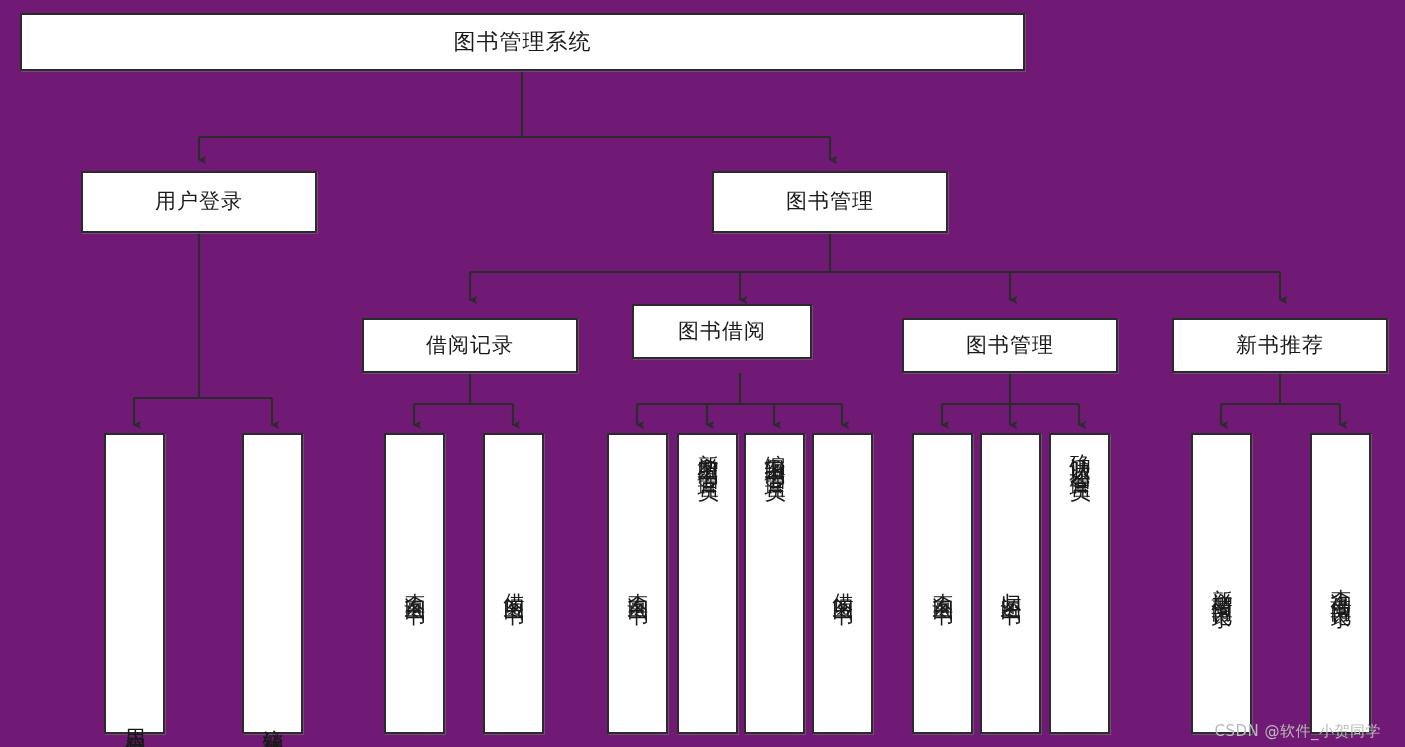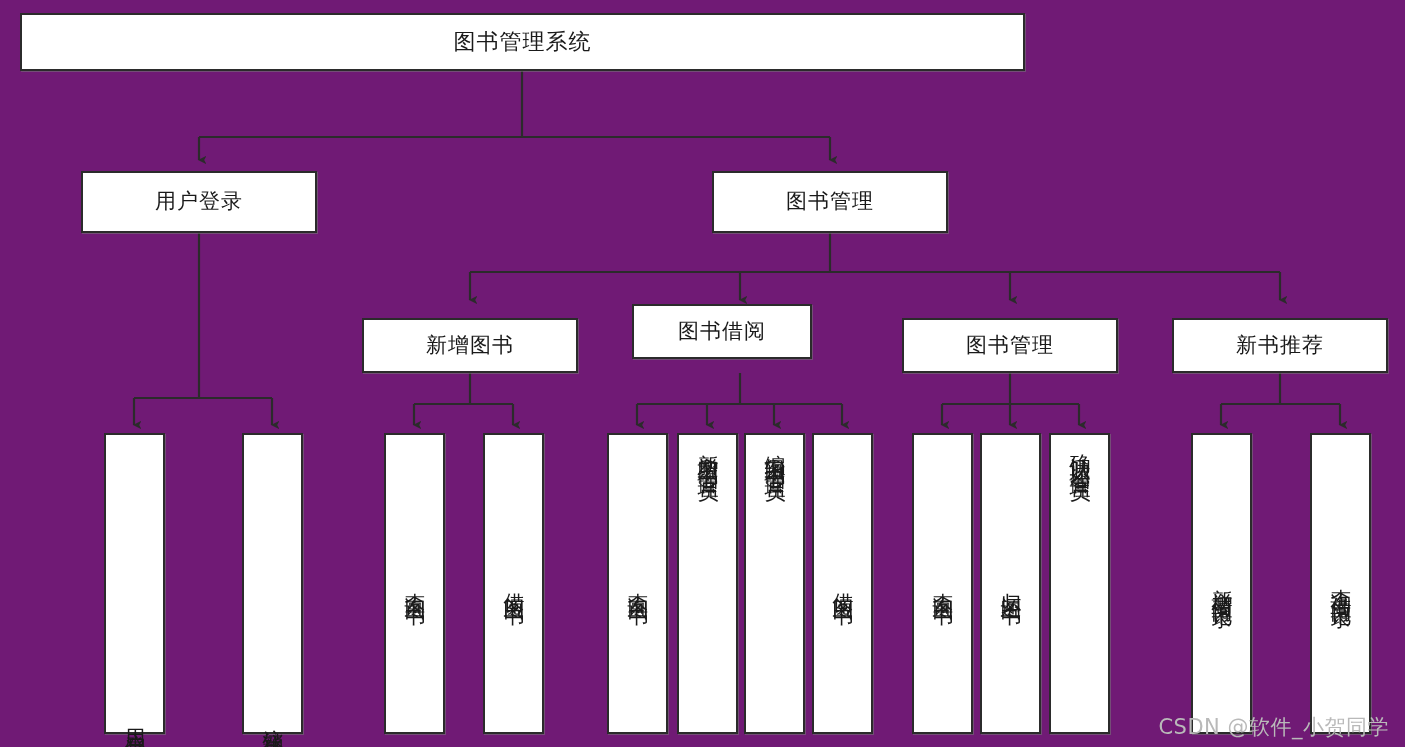--- a/index.html
+++ b/index.html
@@ -68,23 +68,23 @@
   }
   .node.vert .label {
     writing-mode: vertical-rl;
     text-orientation: upright;
     font-size: 21px;
     line-height: 1.0;
     letter-spacing: 4px;
   }
   #watermark {
     position: absolute;
-    right: 16px;
+    right: 24px;
     bottom: 6px;
-    font-size: 21px;
+    font-size: 15px;
     color: #b9b9b9;
     letter-spacing: 0.5px;
     white-space: nowrap;
     user-select: none;
   }
 </style>
 </head>
 <body>
 
 <div id="canvas">
@@ -144,21 +144,21 @@
   </div>
 
   <div class="node horiz" style="left:81px; top:171px; width:236px; height:62px;">
     <span class="label">用户登录</span>
   </div>
   <div class="node horiz" style="left:712px; top:171px; width:236px; height:62px;">
     <span class="label">图书管理</span>
   </div>
 
   <div class="node horiz" style="left:362px; top:318px; width:216px; height:55px;">
-    <span class="label">新增图书</span>
+    <span class="label">借阅记录</span>
   </div>
   <div class="node horiz" style="left:632px; top:304px; width:180px; height:55px;">
     <span class="label">图书借阅</span>
   </div>
   <div class="node horiz" style="left:902px; top:318px; width:216px; height:55px;">
     <span class="label">图书管理</span>
   </div>
   <div class="node horiz" style="left:1172px; top:318px; width:216px; height:55px;">
     <span class="label">新书推荐</span>
   </div>

